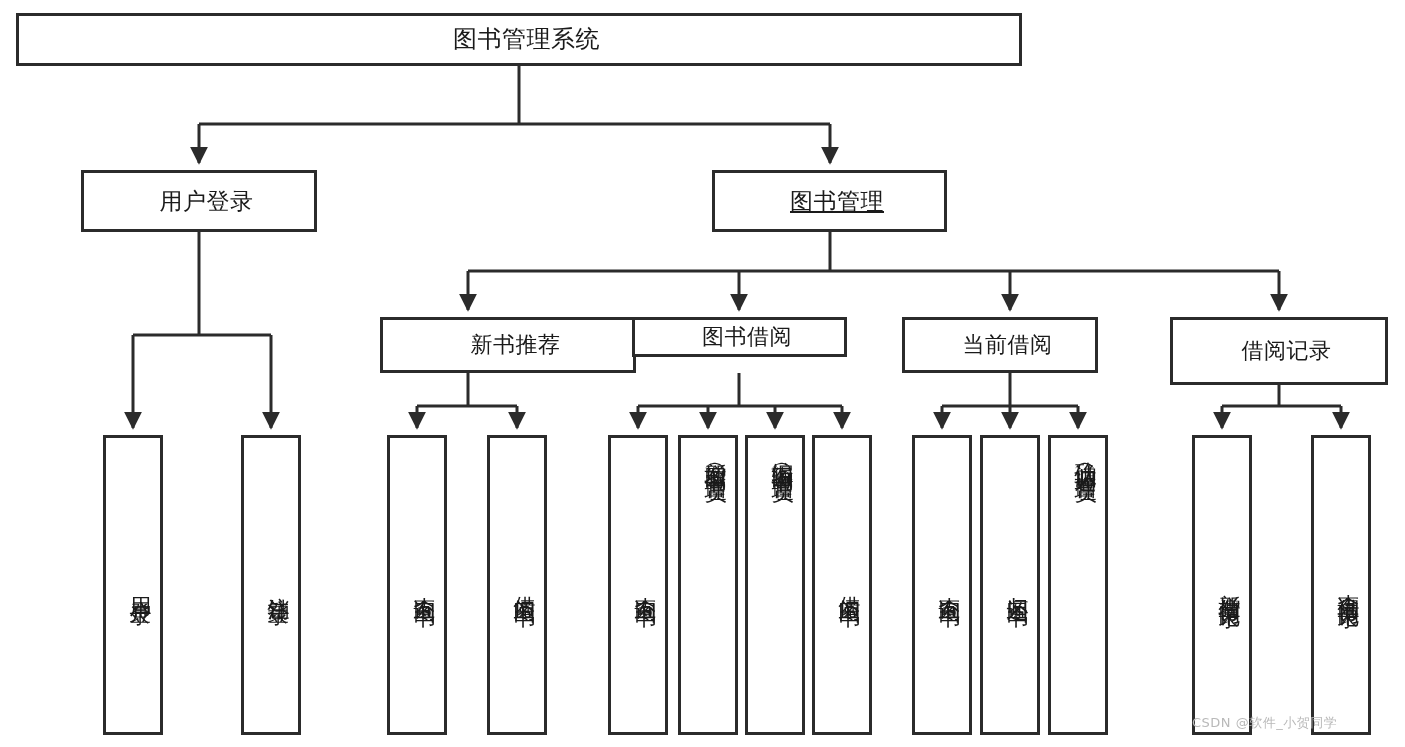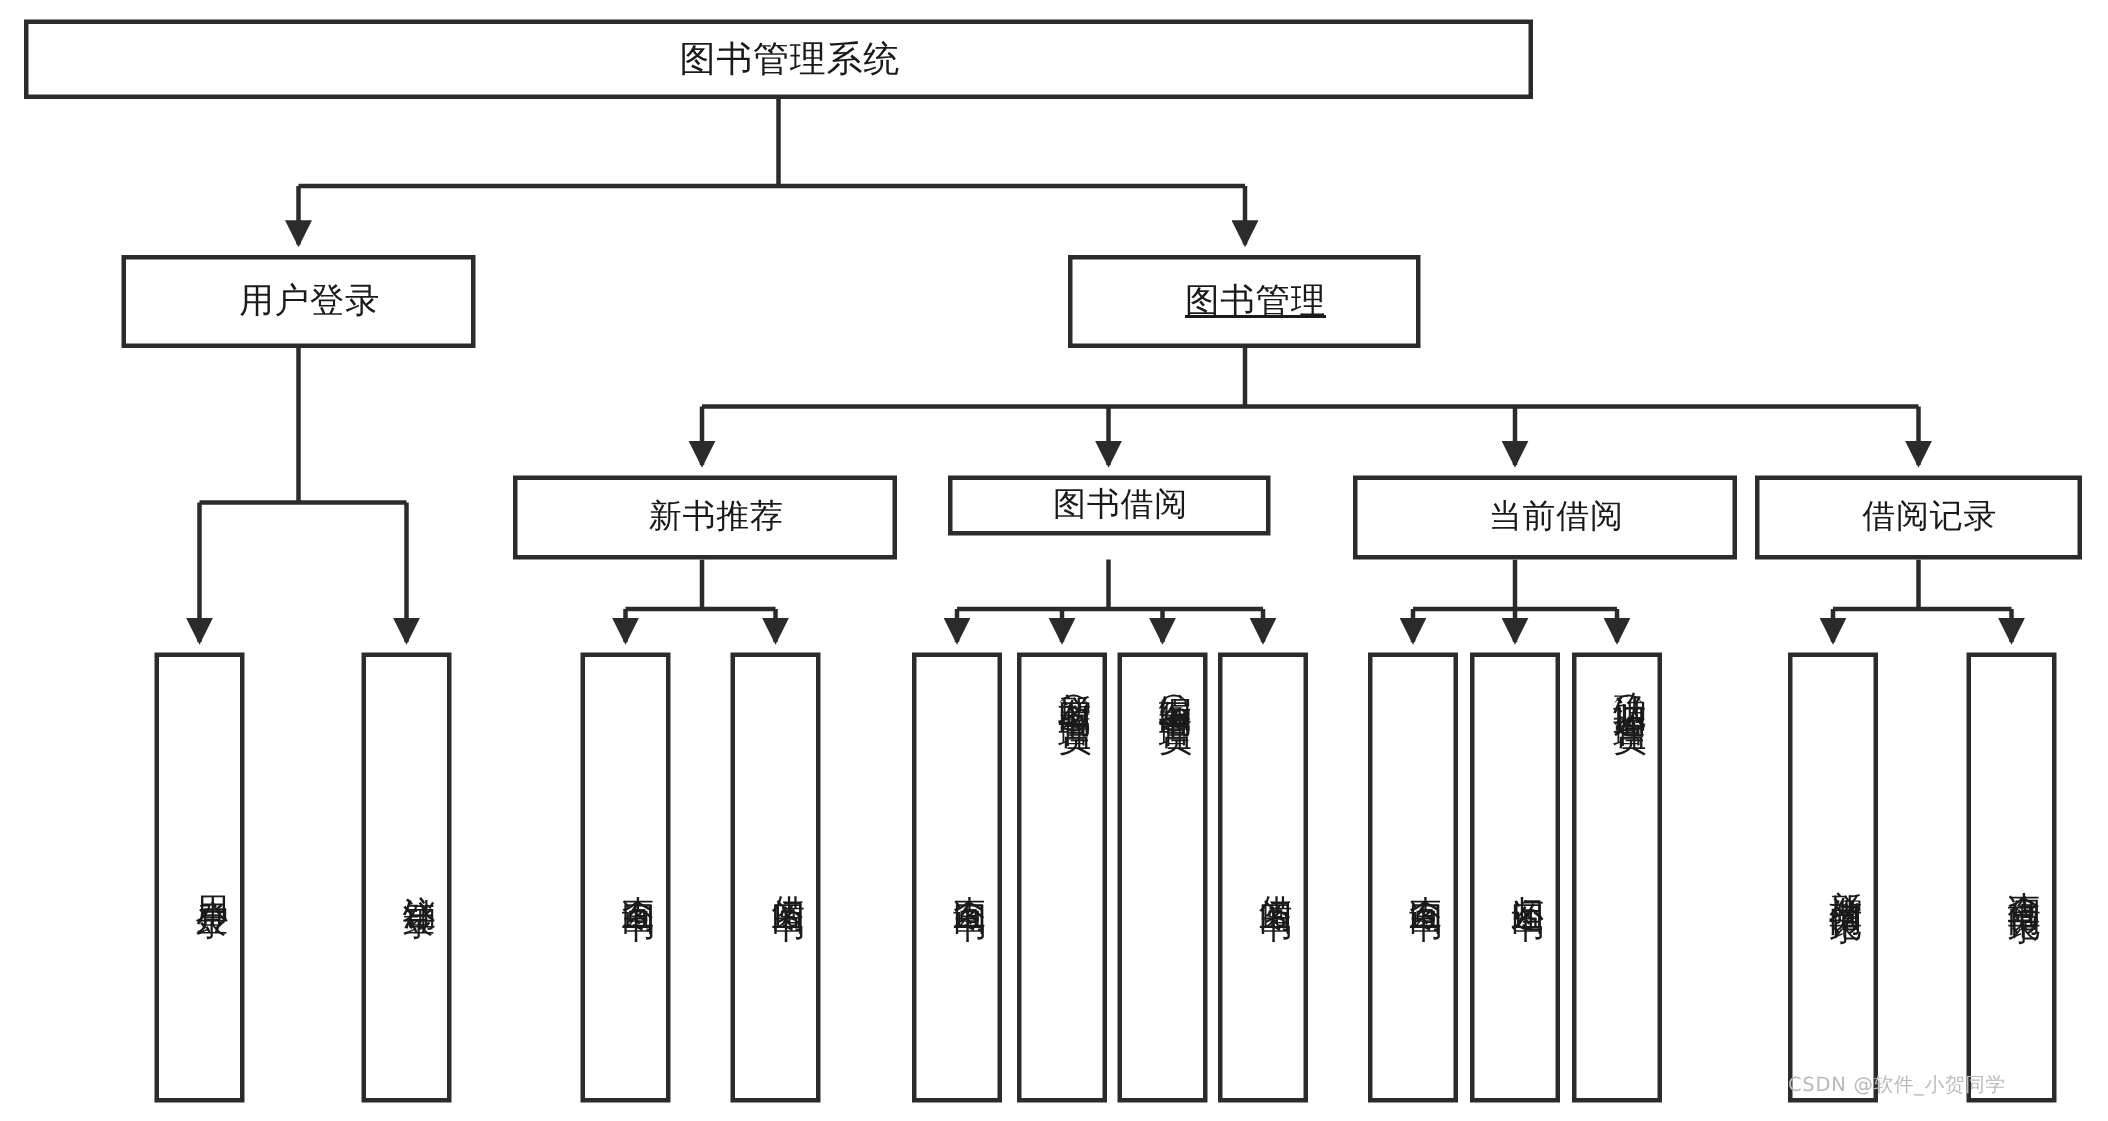--- a/index.html
+++ b/index.html
@@ -131,30 +131,30 @@
     <span class="label">图书管理系统</span>
   </div>
 
   <div class="node lvl2" style="left:81px; top:170px; width:236px; height:62px;">
     <span class="label">用户登录</span>
   </div>
   <div class="node lvl2" style="left:712px; top:170px; width:235px; height:62px;text-decoration:underline;">
     <span class="label">图书管理</span>
   </div>
 
-  <div class="node lvl3" style="left:342px; top:317px; width:256px; height:56px;">
+  <div class="node lvl3" style="left:380px; top:317px; width:256px; height:56px;">
     <span class="label">新书推荐</span>
   </div>
   <div class="node lvl3" style="left:632px; top:317px; width:215px; height:40px;">
     <span class="label">图书借阅</span>
   </div>
-  <div class="node lvl3" style="left:902px; top:317px; width:256px; height:56px;">
+  <div class="node lvl3" style="left:902px; top:317px; width:196px; height:56px;">
     <span class="label">当前借阅</span>
   </div>
-  <div class="node lvl3" style="left:1170px; top:317px; width:218px; height:56px;">
+  <div class="node lvl3" style="left:1170px; top:317px; width:218px; height:68px;">
     <span class="label">借阅记录</span>
   </div>
 
   <div class="node leaf centered" style="left:103px; top:435px; width:60px; height:300px;">
     <span class="label">用户登录</span>
   </div>
   <div class="node leaf centered" style="left:241px; top:435px; width:60px; height:300px;">
     <span class="label">注销登录</span>
   </div>
 

